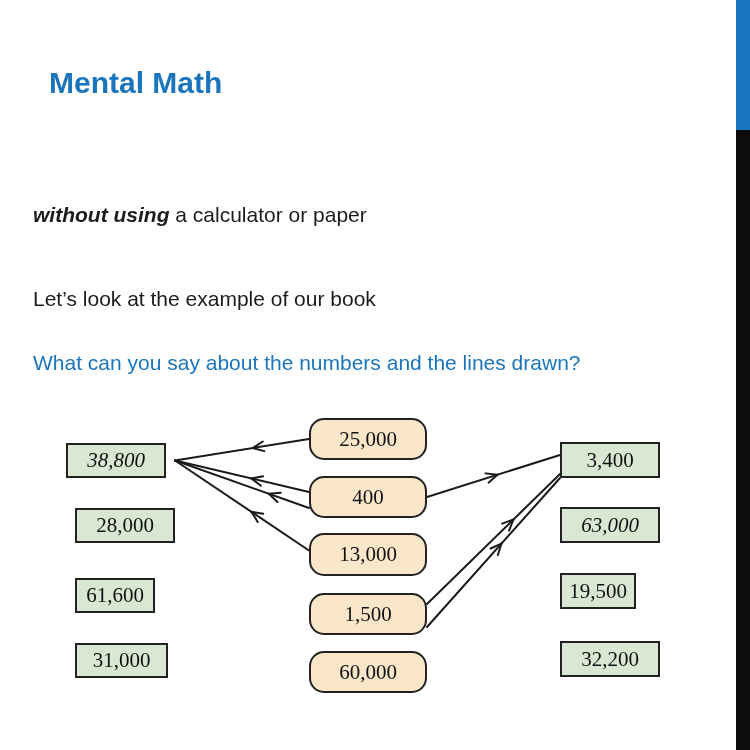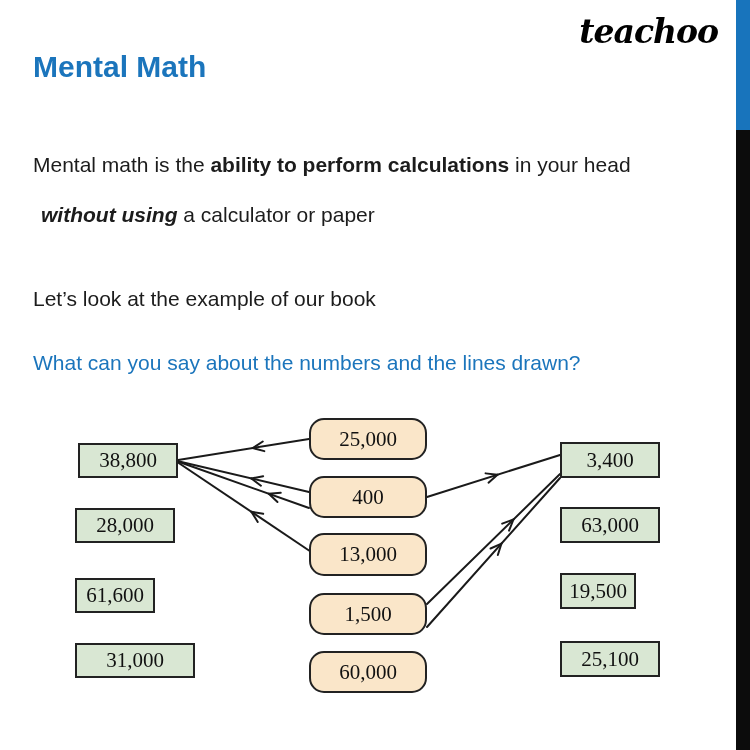--- a/index.html
+++ b/index.html
@@ -6,52 +6,50 @@
   .slide{
     position:relative;width:750px;height:750px;background:#ffffff;overflow:hidden;
     font-family:"Liberation Sans",sans-serif;
   }
   .logo{
     position:absolute;top:12px;right:32px;
     font-family:"DejaVu Serif",serif;font-style:italic;font-weight:bold;
     font-size:33px;color:#000;letter-spacing:-1px;
   }
   .title{
-    position:absolute;left:33px;top:50px;margin:0;
+    position:absolute;left:33px;top:50px;margin:16px;
     font-size:30px;font-weight:bold;color:var(--accent,#1b75bc);
   }
   .para{position:absolute;left:33px;margin:0;font-size:21px;color:#1c1c1c;white-space:nowrap;}
   .para b{font-weight:bold;}
   #p1{top:153px;}
   #p2{top:203px;}
-  #p2 .bi{font-weight:bold;font-style:italic;margin-left:8px;}
+  #p2 .bi{font-weight:bold;font-style:italic;}
   #p3{top:287px;}
   #p4{top:333px;color:var(--accent,#1b75bc);margin-top:18px;}
   #arrows{position:absolute;left:0;top:0;pointer-events:none;}
   #boxes .box{
     position:absolute;box-sizing:border-box;
     display:flex;align-items:center;justify-content:center;
     font-family:"Liberation Serif",serif;font-size:21px;color:#111;
     border:2px solid var(--border,#222);
   }
   #boxes .box.green{background:var(--green,#d9e7d3);}
   #boxes .box.tan{background:var(--tan,#fae6c9);border-radius:15px;}
   .bar-blue{position:absolute;right:0;top:0;width:14px;height:130px;background:var(--barblue,#1874bc);}
   .bar-black{position:absolute;right:0;top:130px;width:14px;height:620px;background:var(--barblack,#0c0c0c);}
 </style>
 </head>
 <body>
 
 <div class="slide" style="--accent: #1b75bc; --green: #d9e7d3; --tan: #fae6c9; --border: #222222; --barblue: #1874bc; --barblack: #0c0c0c;">
 
-  <div class="logo">teachoo</div>
 
   <h1 class="title">Mental Math</h1>
 
-  <p class="para" id="p1"><span>Mental math is the </span><b>ability to perform calculations</b><span> in your head</span></p>
 
   <p class="para" id="p2"><span class="bi">without using</span><span> a calculator or paper</span></p>
 
   <p class="para" id="p3">Let’s look at the example of our book</p>
 
   <p class="para" id="p4">What can you say about the numbers and the lines drawn?</p>
 
   <svg id="arrows" width="750" height="750">
       <line x1="309" y1="439" x2="175" y2="460.5" stroke="#1a1a1a" stroke-width="2" stroke-linecap="round"></line>
       <line x1="252.72" y1="448.03" x2="264.3138732391142" y2="451.1254972646333" stroke="#1a1a1a" stroke-width="2" stroke-linecap="round"></line>
@@ -70,31 +68,31 @@
       <line x1="497.49" y1="474.74" x2="488.5150041337555" y2="482.70551625451196" stroke="#1a1a1a" stroke-width="2" stroke-linecap="round"></line>
       <line x1="427" y1="604" x2="560" y2="474" stroke="#1a1a1a" stroke-width="2" stroke-linecap="round"></line>
       <line x1="513.45" y1="519.5" x2="502.1940426243229" y2="523.6597384000606" stroke="#1a1a1a" stroke-width="2" stroke-linecap="round"></line>
       <line x1="513.45" y1="519.5" x2="509.03458746296496" y2="530.6581419657483" stroke="#1a1a1a" stroke-width="2" stroke-linecap="round"></line>
       <line x1="427" y1="627" x2="560" y2="478" stroke="#1a1a1a" stroke-width="2" stroke-linecap="round"></line>
       <line x1="501.48" y1="543.56" x2="490.5331094689893" y2="548.4758506590485" stroke="#1a1a1a" stroke-width="2" stroke-linecap="round"></line>
       <line x1="501.48" y1="543.56" x2="497.8339118840609" y2="554.9926742912936" stroke="#1a1a1a" stroke-width="2" stroke-linecap="round"></line>
     </svg>
 
   <div id="boxes">
-      <div class="box green" style="left: 78px; top: 443px; width: 100px; height: 35px;">38,800</div>
+      <div class="box green" style="left: 66px; top: 443px; width: 100px; height: 35px; font-style: italic;">38,800</div>
       <div class="box green" style="left: 75px; top: 508px; width: 100px; height: 35px;">28,000</div>
       <div class="box green" style="left: 75px; top: 578px; width: 80px; height: 35px;">61,600</div>
-      <div class="box green" style="left: 75px; top: 643px; width: 120px; height: 35px;">31,000</div>
+      <div class="box green" style="left: 75px; top: 643px; width: 93px; height: 35px;">31,000</div>
       <div class="box tan" style="left: 309px; top: 418px; width: 118px; height: 42px;">25,000</div>
       <div class="box tan" style="left: 309px; top: 476px; width: 118px; height: 42px;">400</div>
       <div class="box tan" style="left: 309px; top: 533px; width: 118px; height: 43px;">13,000</div>
       <div class="box tan" style="left: 309px; top: 593px; width: 118px; height: 42px;">1,500</div>
       <div class="box tan" style="left: 309px; top: 651px; width: 118px; height: 42px;">60,000</div>
       <div class="box green" style="left: 560px; top: 442px; width: 100px; height: 36px; text-align: center;">3,400</div>
-      <div class="box green" style="left: 560px; top: 507px; width: 100px; height: 36px;">63,000</div>
+      <div class="box green" style="left: 560px; top: 507px; width: 100px; height: 36px; font-style: italic;">63,000</div>
       <div class="box green" style="left: 560px; top: 573px; width: 76px; height: 36px;">19,500</div>
-      <div class="box green" style="left: 560px; top: 641px; width: 100px; height: 36px;">25,100</div>
+      <div class="box green" style="left: 560px; top: 641px; width: 100px; height: 36px;">32,200</div>
     </div>
 
   <div class="bar-blue"></div>
   <div class="bar-black"></div>
 
 </div>
 
 </body></html>

